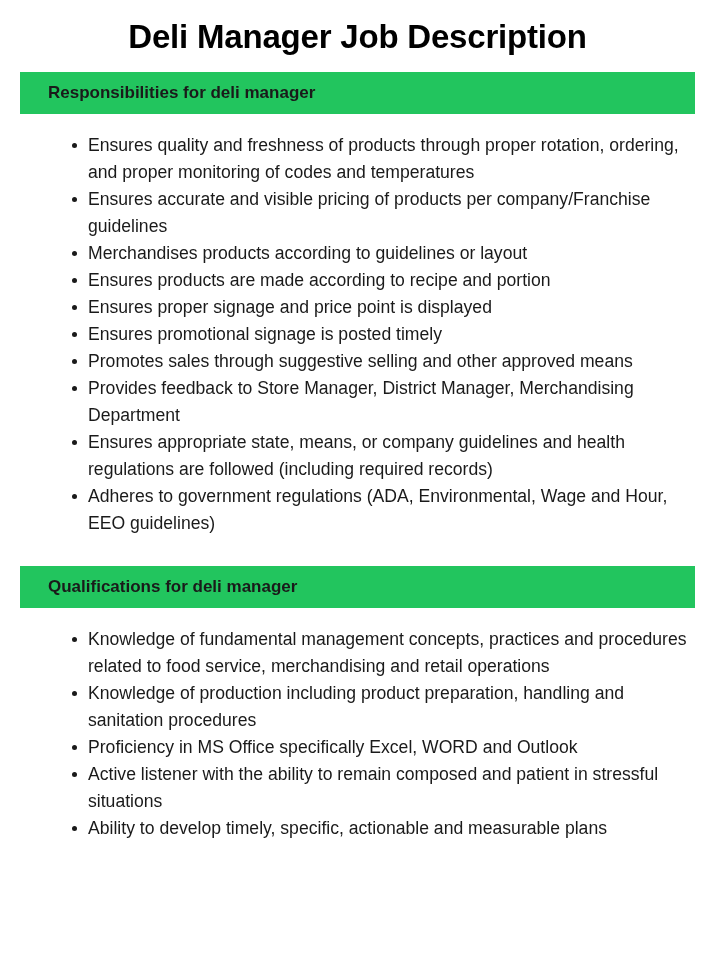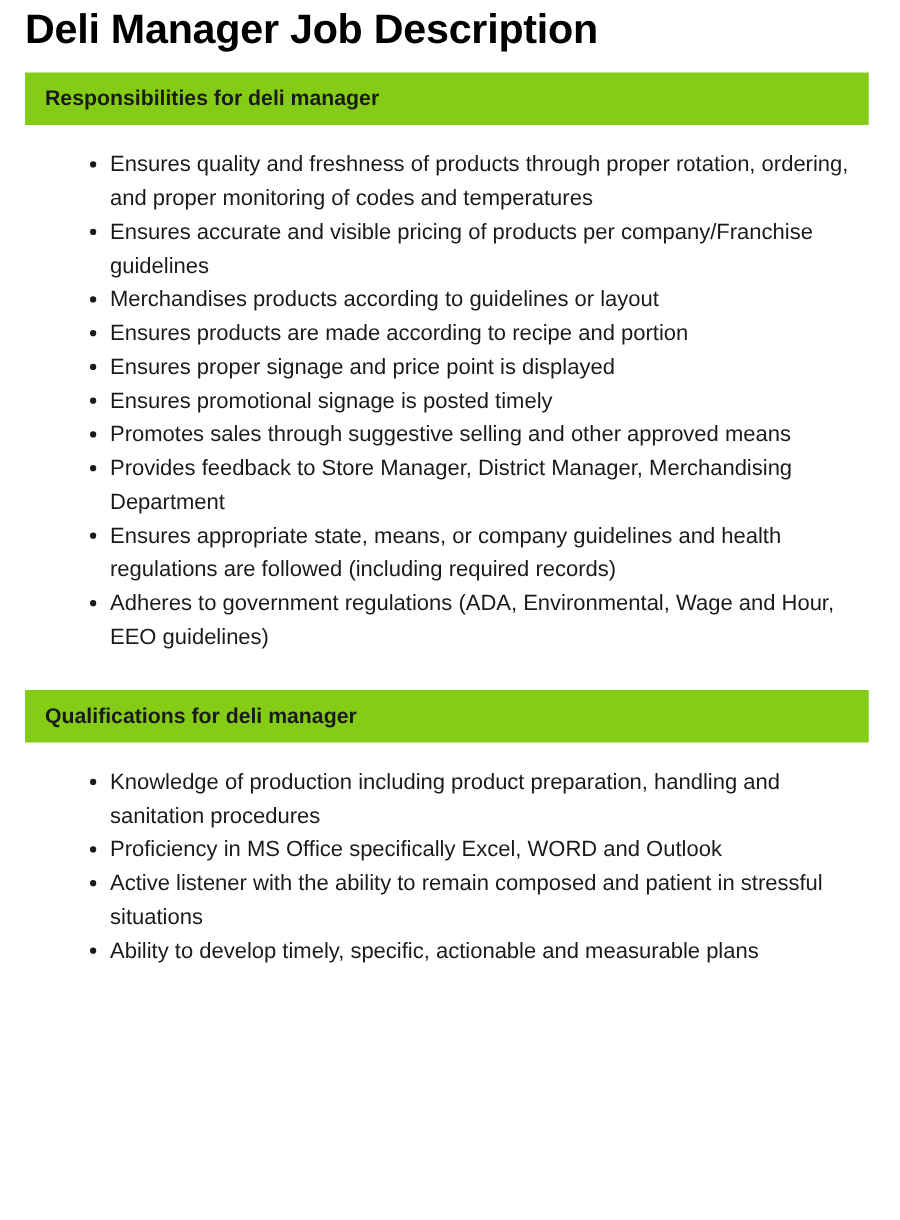--- a/index.html
+++ b/index.html
@@ -3,32 +3,32 @@
   <meta charset="utf-8">
   <style>
     html, body { margin: 0; padding: 0; background: #ffffff; }
     body {
       width: 720px; height: 976px; overflow: hidden;
       font-family: "Liberation Sans", "DejaVu Sans", sans-serif;
       color: #111111;
     }
     .page { padding: 0 25px 0 20px; }
     h1 {
-      margin: 0; padding-top: 3px;
-      font-size: 33px; font-weight: bold; text-align: left;
+      margin: 0; padding-top: 17px;
+      font-size: 33px; font-weight: bold; text-align: center;
       line-height: 40px; letter-spacing: -0.2px; color: #000;
     }
     .intro {
       margin: 20px 0 0 0;
       font-size: 17.6px; line-height: 27px; color: #1a1a1a;
     }
     .section-bar {
-      background: #84cc16;
+      background: #22c55e;
       height: 42px; line-height: 42px;
-      padding-left: 16px;
+      padding-left: 28px;
       font-size: 17px; font-weight: bold; color: #1a1a1a;
     }
     .sec1 { margin-top: 15px; }
     .sec2 { margin-top: 29px; }
     ul {
       margin: 18px 0 0 0; padding: 0 0 0 40px;
       font-size: 17.6px; line-height: 27px; color: #1a1a1a;
     }
     li { list-style: none; position: relative; margin-left: 28px; }
     li .bullet {
@@ -51,18 +51,19 @@
     <li><span class="bullet"></span><span>Ensures proper signage and price point is displayed</span></li>
     <li><span class="bullet"></span><span>Ensures promotional signage is posted timely</span></li>
     <li><span class="bullet"></span><span>Promotes sales through suggestive selling and other approved means</span></li>
     <li><span class="bullet"></span><span>Provides feedback to Store Manager, District Manager, Merchandising Department</span></li>
     <li><span class="bullet"></span><span>Ensures appropriate state, means, or company guidelines and health regulations are followed (including required records)</span></li>
     <li><span class="bullet"></span><span>Adheres to government regulations (ADA, Environmental, Wage and Hour, EEO guidelines)</span></li>
   </ul>
 
   <div class="section-bar sec2">Qualifications for deli manager</div>
   <ul>
+    <li><span class="bullet"></span><span>Knowledge of fundamental management concepts, practices and procedures related to food service, merchandising and retail operations</span></li>
     <li><span class="bullet"></span><span>Knowledge of production including product preparation, handling and sanitation procedures</span></li>
     <li><span class="bullet"></span><span>Proficiency in MS Office specifically Excel, WORD and Outlook</span></li>
     <li><span class="bullet"></span><span>Active listener with the ability to remain composed and patient in stressful situations</span></li>
     <li><span class="bullet"></span><span>Ability to develop timely, specific, actionable and measurable plans</span></li>
   </ul>
 </div>
 
 </body></html>

